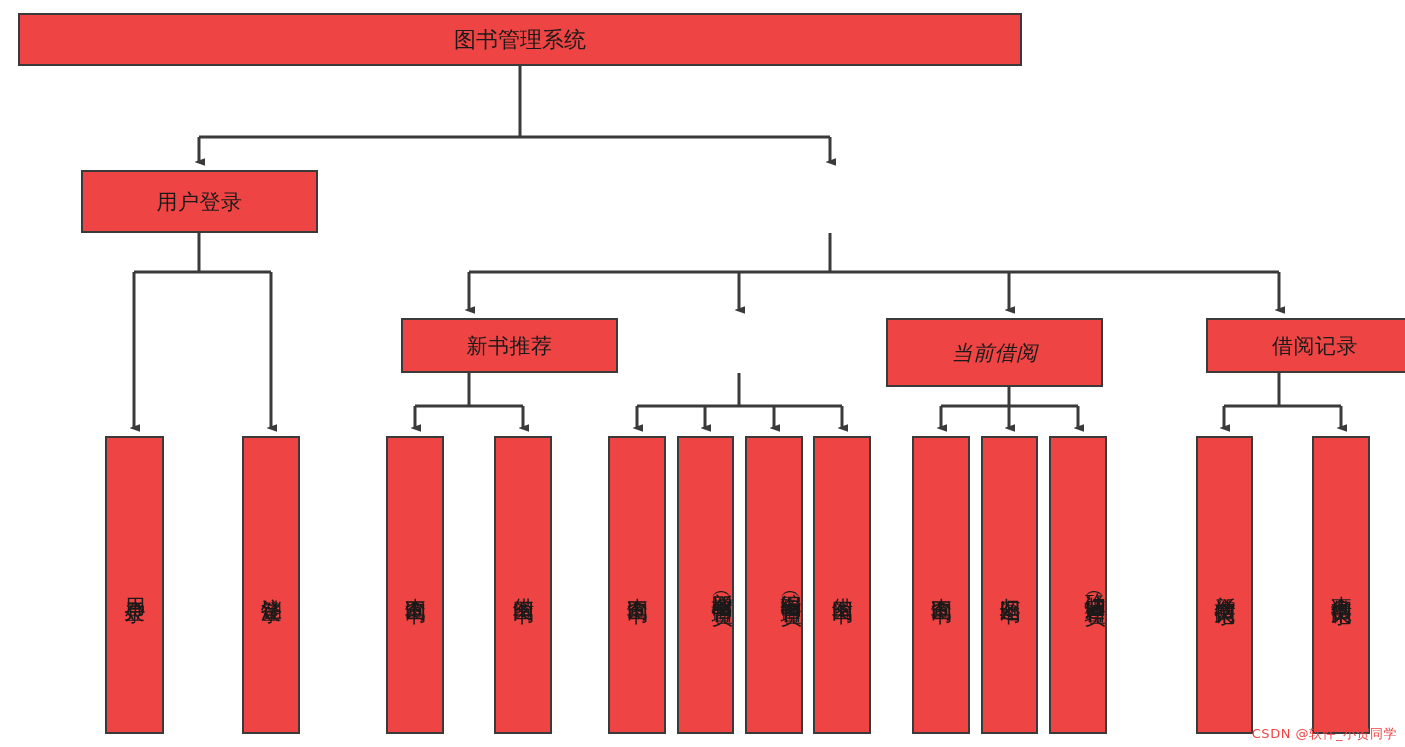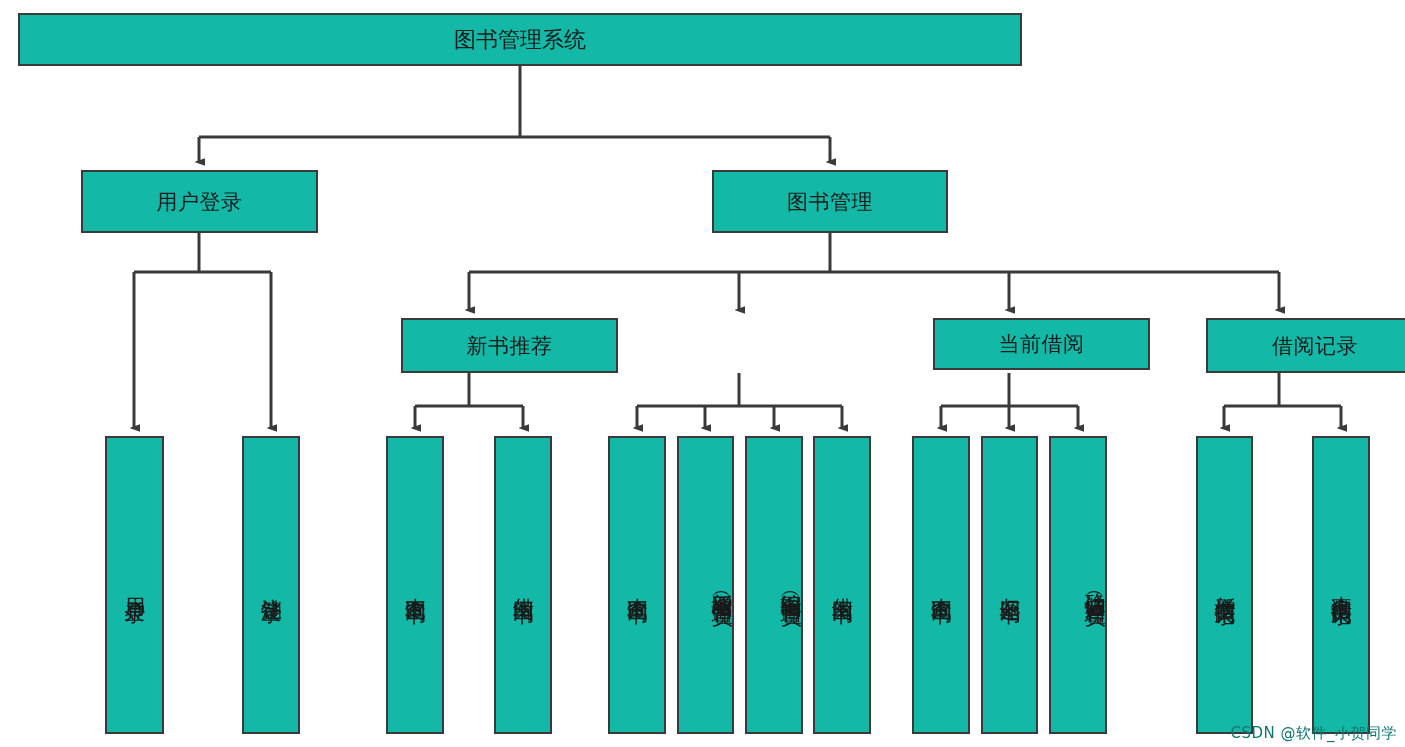--- a/index.html
+++ b/index.html
@@ -14,21 +14,21 @@
     position: relative;
     width: 1405px;
     height: 747px;
     background: #ffffff;
     overflow: hidden;
   }
   .node {
     position: absolute;
     box-sizing: border-box;
     border: 2px solid #3a3a3a;
-    background: #14b8a6;
+    background: #ef4444;
     display: flex;
     align-items: center;
     justify-content: center;
     color: #1a1a1a;
   }
   .node.h {
     font-size: 21px;
     letter-spacing: 0.5px;
   }
   .node.root {
@@ -59,22 +59,22 @@
     left: 0;
     top: 0;
     width: 1405px;
     height: 747px;
     pointer-events: none;
   }
   .watermark {
     position: absolute;
     right: 8px;
     bottom: 4px;
-    font-size: 15px;
-    color: #0f766e;
+    font-size: 13px;
+    color: #ef4444;
     letter-spacing: 0.5px;
     white-space: nowrap;
   }
 </style>
 </head>
 <body>
 
 <div id="canvas">
 
   <svg id="edges" viewBox="0 0 1405 747" xmlns="http://www.w3.org/2000/svg">
@@ -124,26 +124,25 @@
       <path d="M1224,406 L1341,406"></path>
       <path d="M1224,406 L1224,428" marker-end="url(#arrow)"></path>
       <path d="M1341,406 L1341,428" marker-end="url(#arrow)"></path>
     </g>
   </svg>
 
   <div class="node root" style="left:18px; top:13px; width:1004px; height:53px;">图书管理系统</div>
 
   <div class="node h" style="left:81px; top:170px; width:237px; height:63px;">用户登录</div>
 
-  <div class="node h" style="left:712px; top:170px; width:236px; height:63px;">图书管理</div>
 
   <div class="node h" style="left:361px; top:318px; width:217px; height:55px;margin-left:40px;">新书推荐</div>
 
 
-  <div class="node h" style="left:933px; top:318px; width:217px; height:52px;">当前借阅</div>
+  <div class="node h" style="left:886px; top:318px; width:217px; height:69px;font-style:italic;">当前借阅</div>
 
   <div class="node h" style="left:1170px; top:318px; width:218px; height:55px;margin-left:36px;">借阅记录</div>
 
   <div class="node v mid" style="left:105px; top:436px; width:59px; height:298px;">
     <span class="vlabel">用户登录</span>
   </div>
 
   <div class="node v mid" style="left:242px; top:436px; width:58px; height:298px;">
     <span class="vlabel">注销登录</span>
   </div>

